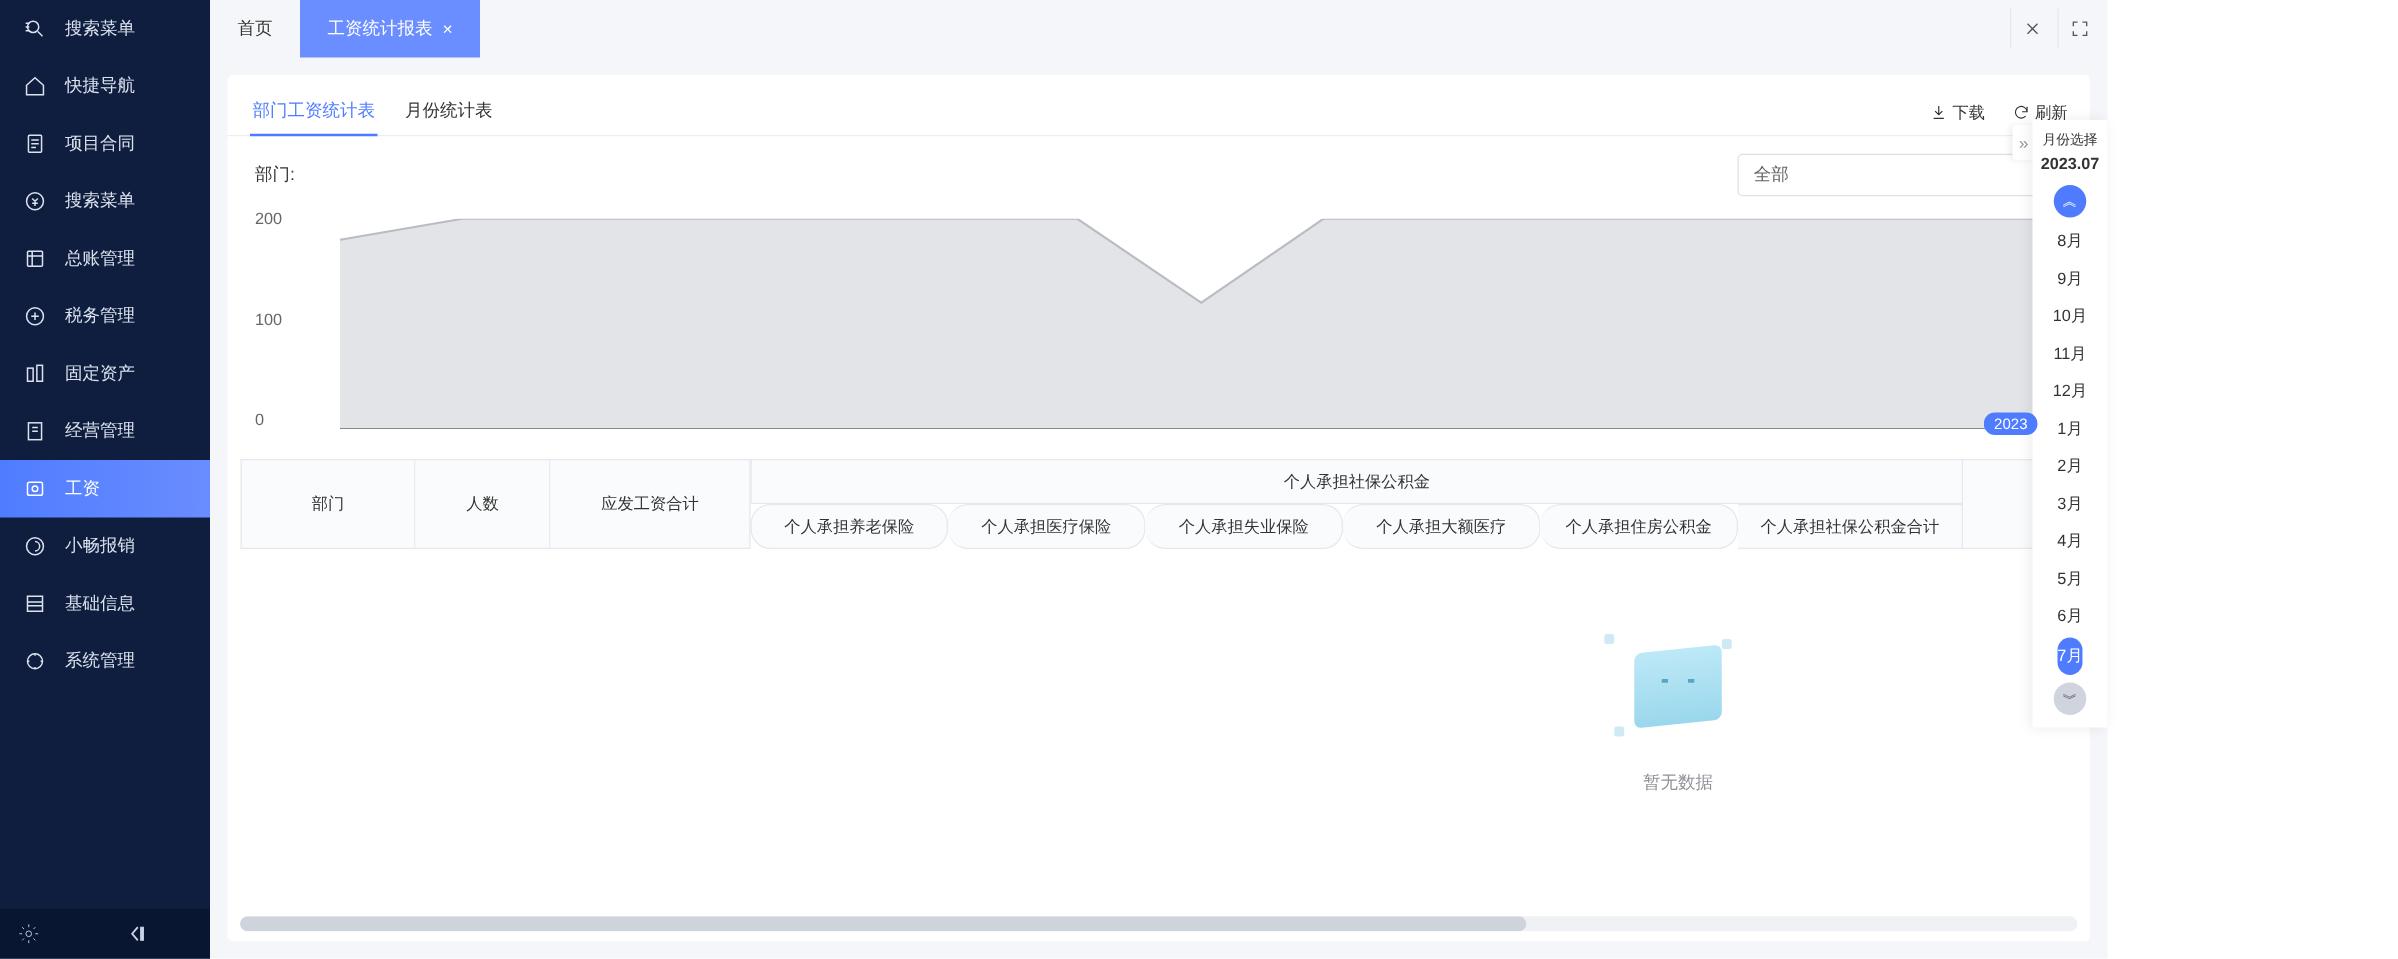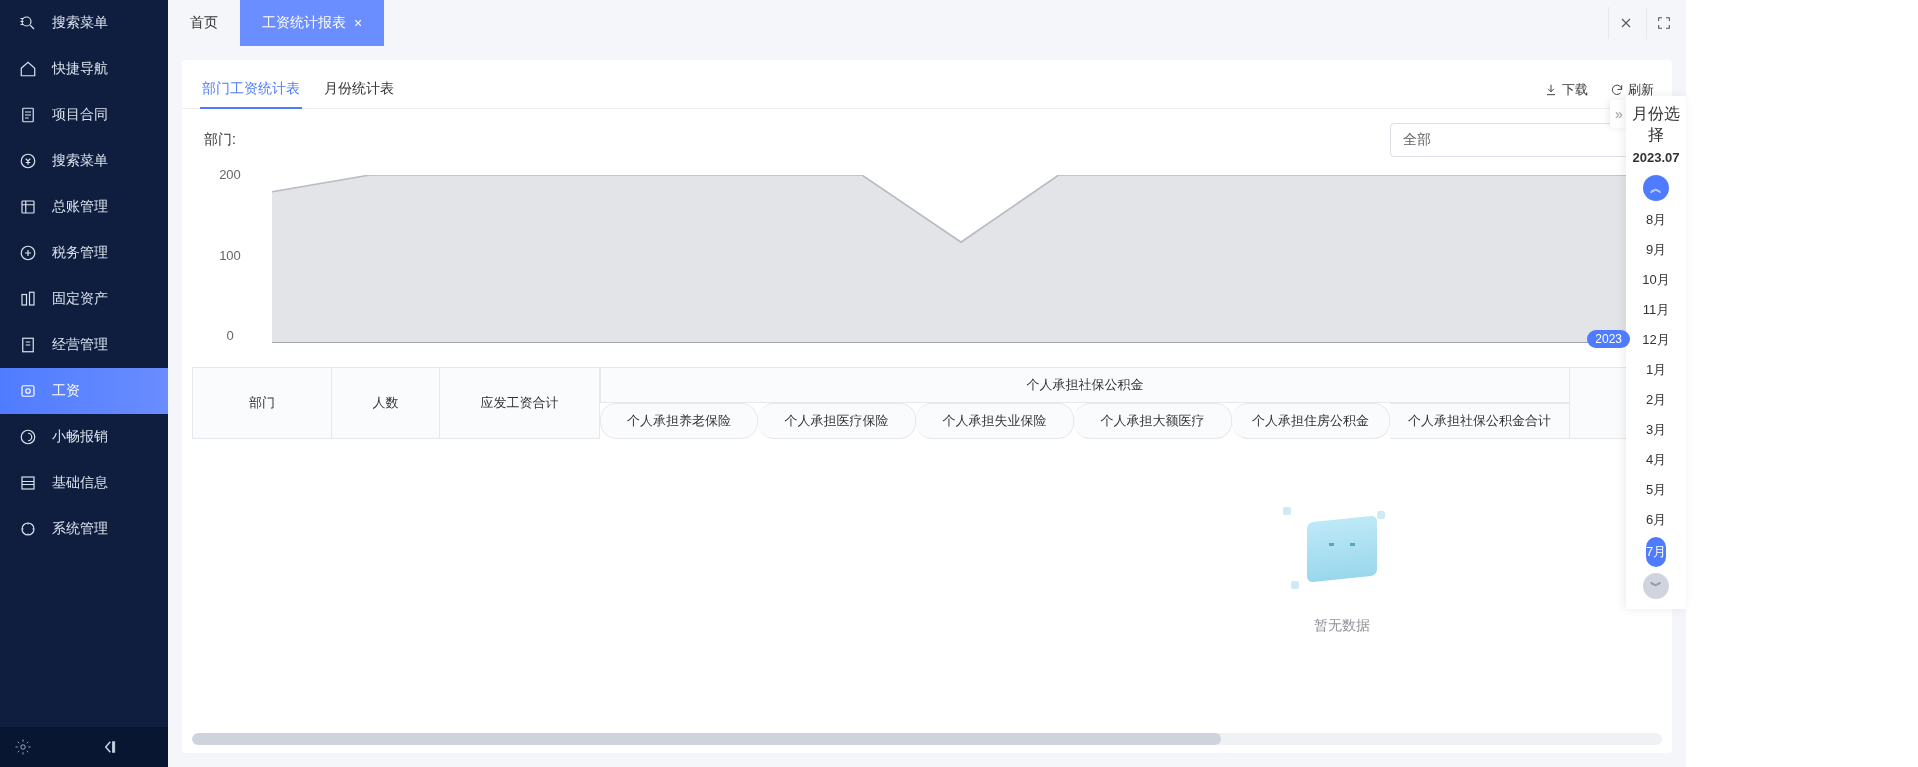--- a/index.html
+++ b/index.html
@@ -37,21 +37,21 @@
 .action svg { width: 14px; height: 14px; stroke: currentColor; fill: none; stroke-width: 1.6; }
 
 .filters { display: flex; align-items: center; gap: 12px; padding: 14px 22px 4px; justify-content: space-between; }
 .filters .label { color: #333; }
 .select { position: relative; width: 260px; height: 34px; border: 1px solid #dcdfe6; border-radius: 4px; display: flex; align-items: center; padding: 0 30px 0 12px; color: #606266; cursor: pointer; }
 .select .chev { position: absolute; right: 10px; top: 50%; transform: translateY(-50%); color: #c0c4cc; }
 
 
 .chart-wrap { padding: 6px 22px 10px; }
 .chart { position: relative; height: 190px; }
-.y-axis { position: absolute; left: 0; top: 0; bottom: 14px; width: 60px; display: flex; flex-direction: column; justify-content: space-between; align-items: center; color: #666; font-size: 13px; padding-right: 8px; }
+.y-axis { position: absolute; left: 0; top: 0; bottom: 14px; width: 60px; display: flex; flex-direction: column; justify-content: space-between; align-items: flex-start; color: #666; font-size: 13px; padding-right: 8px; }
 .plot { position: absolute; left: 68px; right: 0; top: 8px; bottom: 14px; }
 .plot svg { width: 100%; height: 100%; display: block; }
 
 
 .table-wrap { flex: 1; overflow-x: auto; overflow-y: hidden; padding: 0 10px 10px; min-height: 0; }
 .table-inner { min-width: 2300px; }
 .thead { display: grid; grid-template-rows: auto auto; }
 .throw1 { display: flex; }
 .th { border: 1px solid #e6e8ee; border-left: none; background: #fafbfc; display: flex; align-items: center; justify-content: center; text-align: center; color: #333; padding: 10px 6px; font-size: 13px; }
 .th:first-child { border-left: 1px solid #e6e8ee; }
@@ -69,21 +69,21 @@
 .empty-face::before,.empty-face::after { content:""; position:absolute; width:5px; height:3px; background:#5aa6c2; top:2px; }
 .empty-face::before{left:4px;} .empty-face::after{right:4px;}
 .empty-dot { position:absolute; width:8px; height:8px; background:#cfeaf5; border-radius:2px; }
 .d1{left:6px;top:18px;} .d2{left:100px;top:22px;} .d3{left:14px;top:92px;}
 
 .scrollbar-fake { height: 12px; background: #f0f1f5; border-radius: 6px; margin: 0 10px 8px; position: relative; overflow: hidden; }
 .scrollbar-thumb { position: absolute; left: 0; top: 0; height: 100%; width: 70%; background: #cfd3dc; border-radius: 6px; }
 
 
 .month-panel { position: absolute; right: 0; top: 96px; width: 60px; background: #fff; box-shadow: -2px 0 10px rgba(0,0,0,.08); display: flex; flex-direction: column; align-items: center; padding: 6px 0; font-size: 13px; }
-.month-top { text-align: center; color: #333; font-size: 16px; padding: 2px 0 4px; }
+.month-top { color: #333; font-size: 11px; padding: 2px 0 4px; }
 .month-date { font-weight: 600; color: #333; padding-bottom: 6px; }
 .m-arrow { width: 26px; height: 26px; border-radius: 50%; background: #4f7cff; color:#fff; display:flex; align-items:center; justify-content:center; cursor:pointer; margin:4px 0; font-size: 12px; }
 .m-arrow.down { background:#d0d4de; color:#666; }
 .m-item { padding: 6px 0; cursor: pointer; width: 100%; text-align: center; color: #333; }
 .m-item.sel { background:#4f7cff; color:#fff; border-radius: 14px; margin: 2px 6px; width: auto; }
 .year-badge { position: absolute; right: 56px; top: 330px; background: #4f7cff; color: #fff; font-size: 12px; padding: 2px 8px; border-radius: 10px; }
 .panel-collapse { position: absolute; right: 58px; top: 100px; width: 18px; height: 28px; background:#fff; box-shadow: -2px 0 6px rgba(0,0,0,.08); display:flex; align-items:center; justify-content:center; color:#999; cursor:pointer; border-radius: 3px 0 0 3px; }
 </style>
 </head>
 <body>

